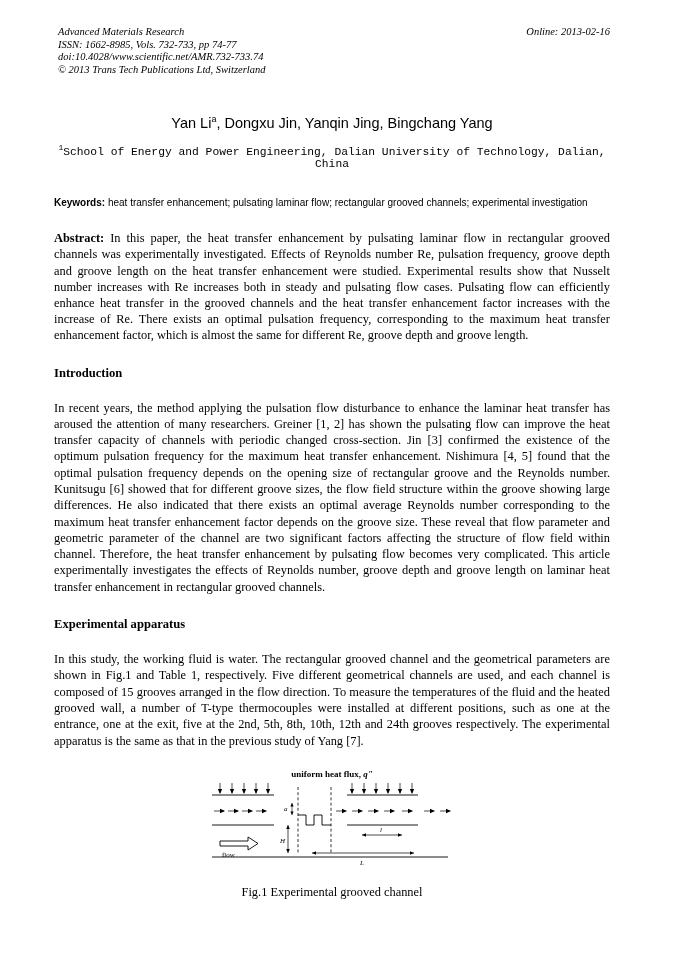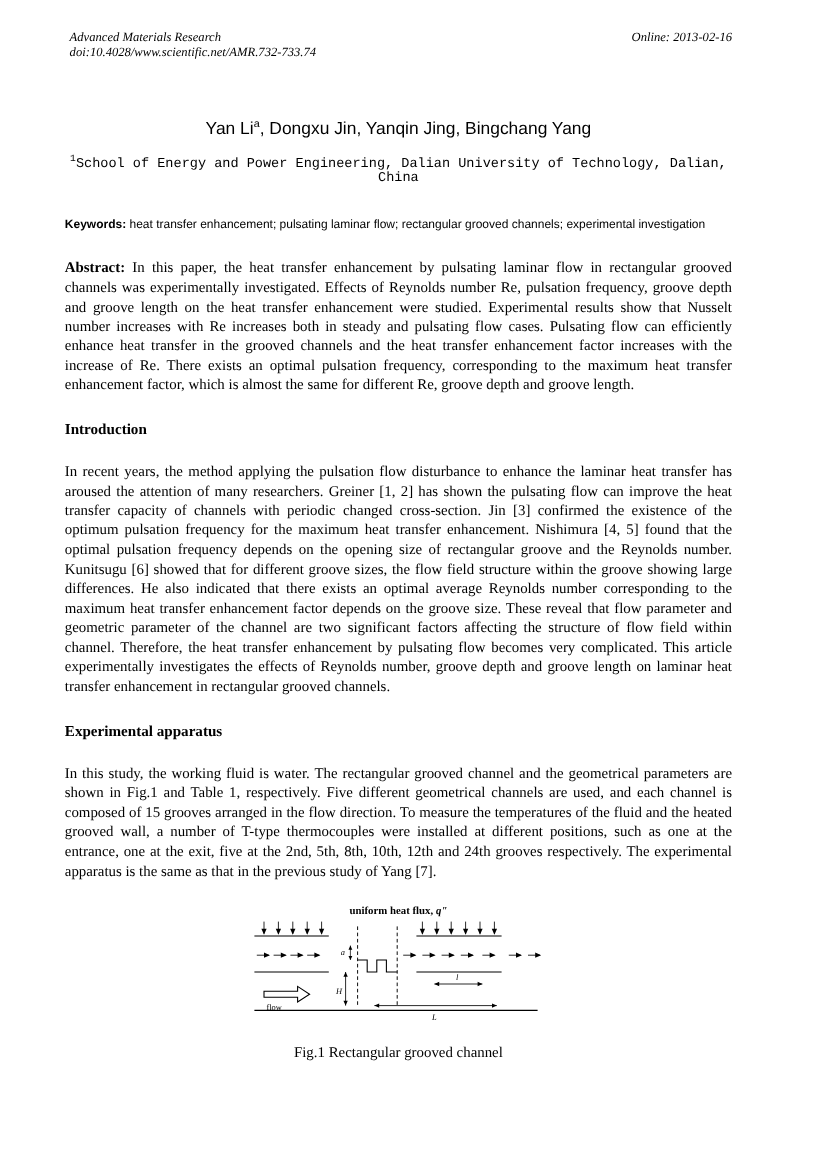--- a/index.html
+++ b/index.html
@@ -48,21 +48,21 @@
   .title {
     margin-top: 14px;
     text-align: center;
     font-family: "Liberation Sans", sans-serif;
     font-weight: bold;
     font-size: 15.2px;
     line-height: 20px;
     letter-spacing: 0.1px;
   }
   .authors {
-    margin-top: 14px;
+    margin-top: 30px;
     text-align: center;
     font-family: "Liberation Sans", sans-serif;
     font-size: 14.5px;
   }
   .authors sup {
     font-size: 9px;
     vertical-align: super;
   }
   .affil {
     margin-top: 12px;
@@ -139,21 +139,23 @@
   svg { display: block; }
 </style>
 </head>
 <body>
 
 <div class="page">
 
   <div class="header">
     <div class="header-left">
       <div>Advanced Materials Research</div>
+      <div>ISSN: 1662-8985, Vols. 732-733, pp 74-77</div>
       <div>doi:10.4028/www.scientific.net/AMR.732-733.74</div>
+      <div>© 2013 Trans Tech Publications Ltd, Switzerland</div>
     </div>
     <div class="header-right">Online: 2013-02-16</div>
   </div>
 
 
   <div class="authors">
     <span>Yan Li</span><sup>a</sup><span>, Dongxu Jin, Yanqin Jing, Bingchang Yang</span>
   </div>
 
   <div class="affil">
@@ -285,16 +287,16 @@
           <line x1="10" y1="76" x2="246" y2="76"></line>
         </g>
 
         <text x="82" y="30" font-family="Liberation Serif, serif" font-size="7" font-style="italic">a</text>
         <text x="78" y="62" font-family="Liberation Serif, serif" font-size="7" font-style="italic">H</text>
         <text x="178" y="51" font-family="Liberation Serif, serif" font-size="7" font-style="italic">l</text>
         <text x="158" y="84" font-family="Liberation Serif, serif" font-size="7" font-style="italic">L</text>
         <text x="20" y="76" font-family="Liberation Serif, serif" font-size="7">flow</text>
       </svg>
     </div>
-    <div class="fig-caption">Fig.1 Rectangular grooved channel</div>
+    <div class="fig-caption">Fig.1 Experimental grooved channel</div>
   </div>
 
 </div>
 
 </body></html>

